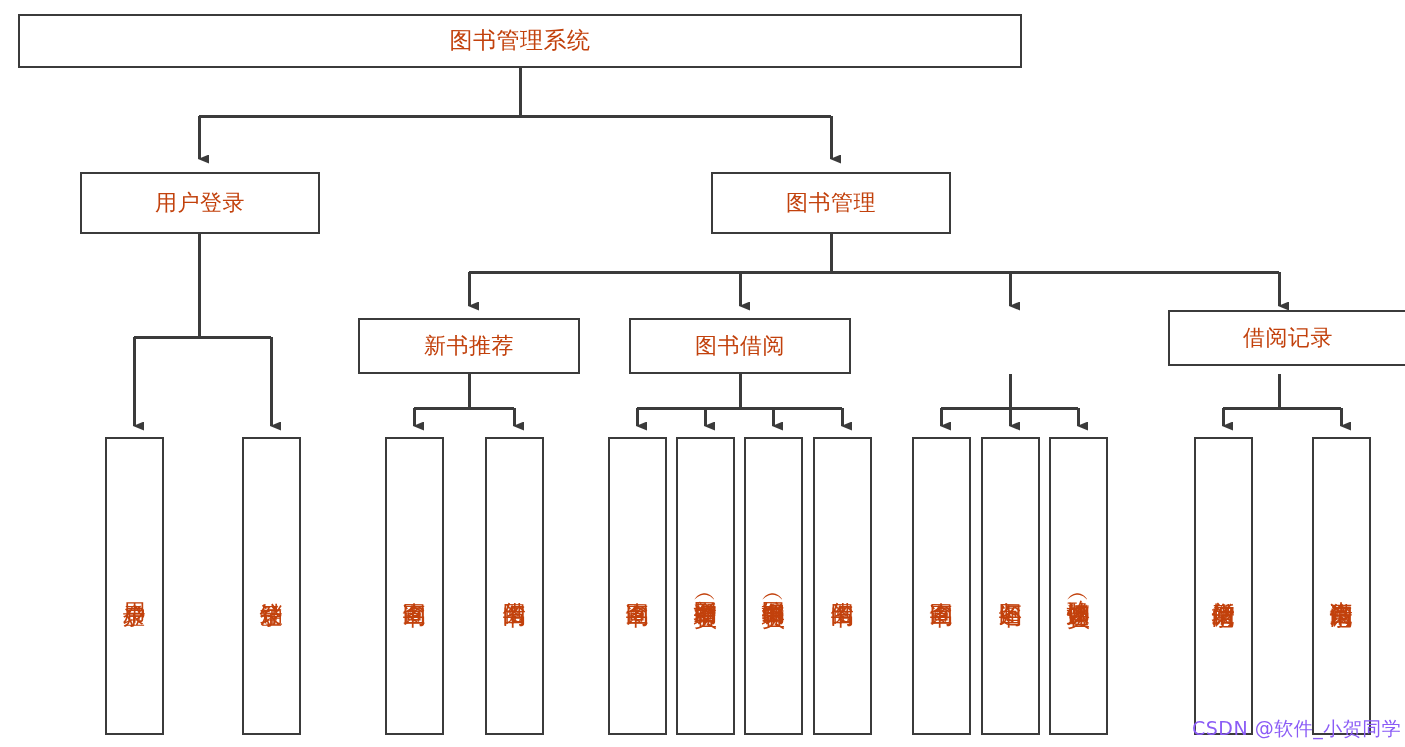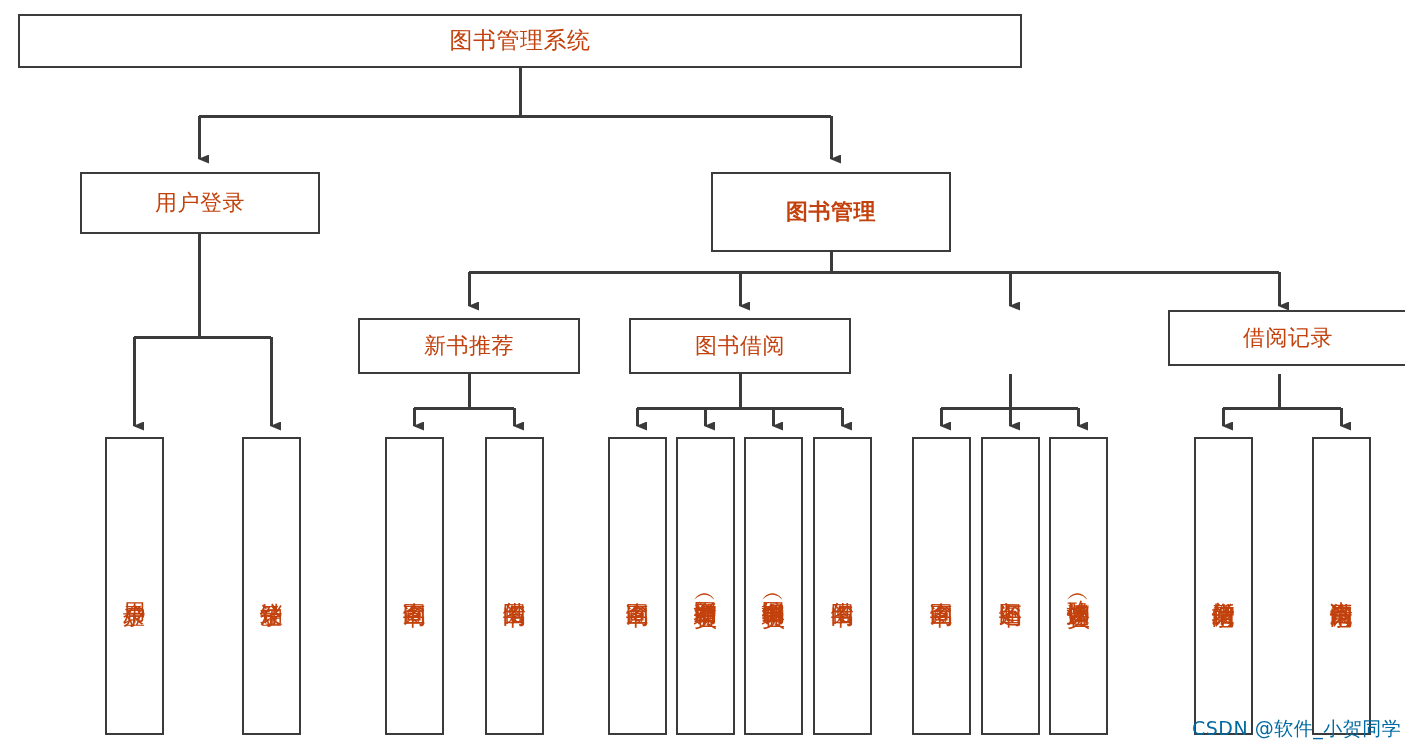--- a/index.html
+++ b/index.html
@@ -56,21 +56,21 @@
   }
   .node-v .vtext {
     writing-mode: vertical-rl;
     text-orientation: upright;
     display: block;
     max-height: 100%;
   }
   .watermark {
     position: absolute;
     font-size: 19px;
-    color: #0369a1;
+    color: #8b5cf6;
     white-space: nowrap;
     letter-spacing: 0.5px;
   }
 </style>
 </head>
 <body>
 
 <div id="canvas">
 
   <svg id="wires" viewBox="0 0 1405 747">
@@ -127,21 +127,21 @@
   </svg>
 
   <div class="node node-h node-root" style="left:18px; top:14px; width:1004px; height:54px;">
     <span>图书管理系统</span>
   </div>
 
   <div class="node node-h" style="left:80px; top:172px; width:240px; height:62px;">
     <span>用户登录</span>
   </div>
 
-  <div class="node node-h" style="left:711px; top:172px; width:240px; height:80px;font-weight:bold;">
+  <div class="node node-h" style="left:711px; top:172px; width:240px; height:62px;">
     <span>图书管理</span>
   </div>
 
   <div class="node node-h" style="left:629px; top:318px; width:222px; height:56px;">
     <span>图书借阅</span>
   </div>
 
   <div class="node node-h" style="left:358px; top:318px; width:222px; height:56px;">
     <span>新书推荐</span>
   </div>

